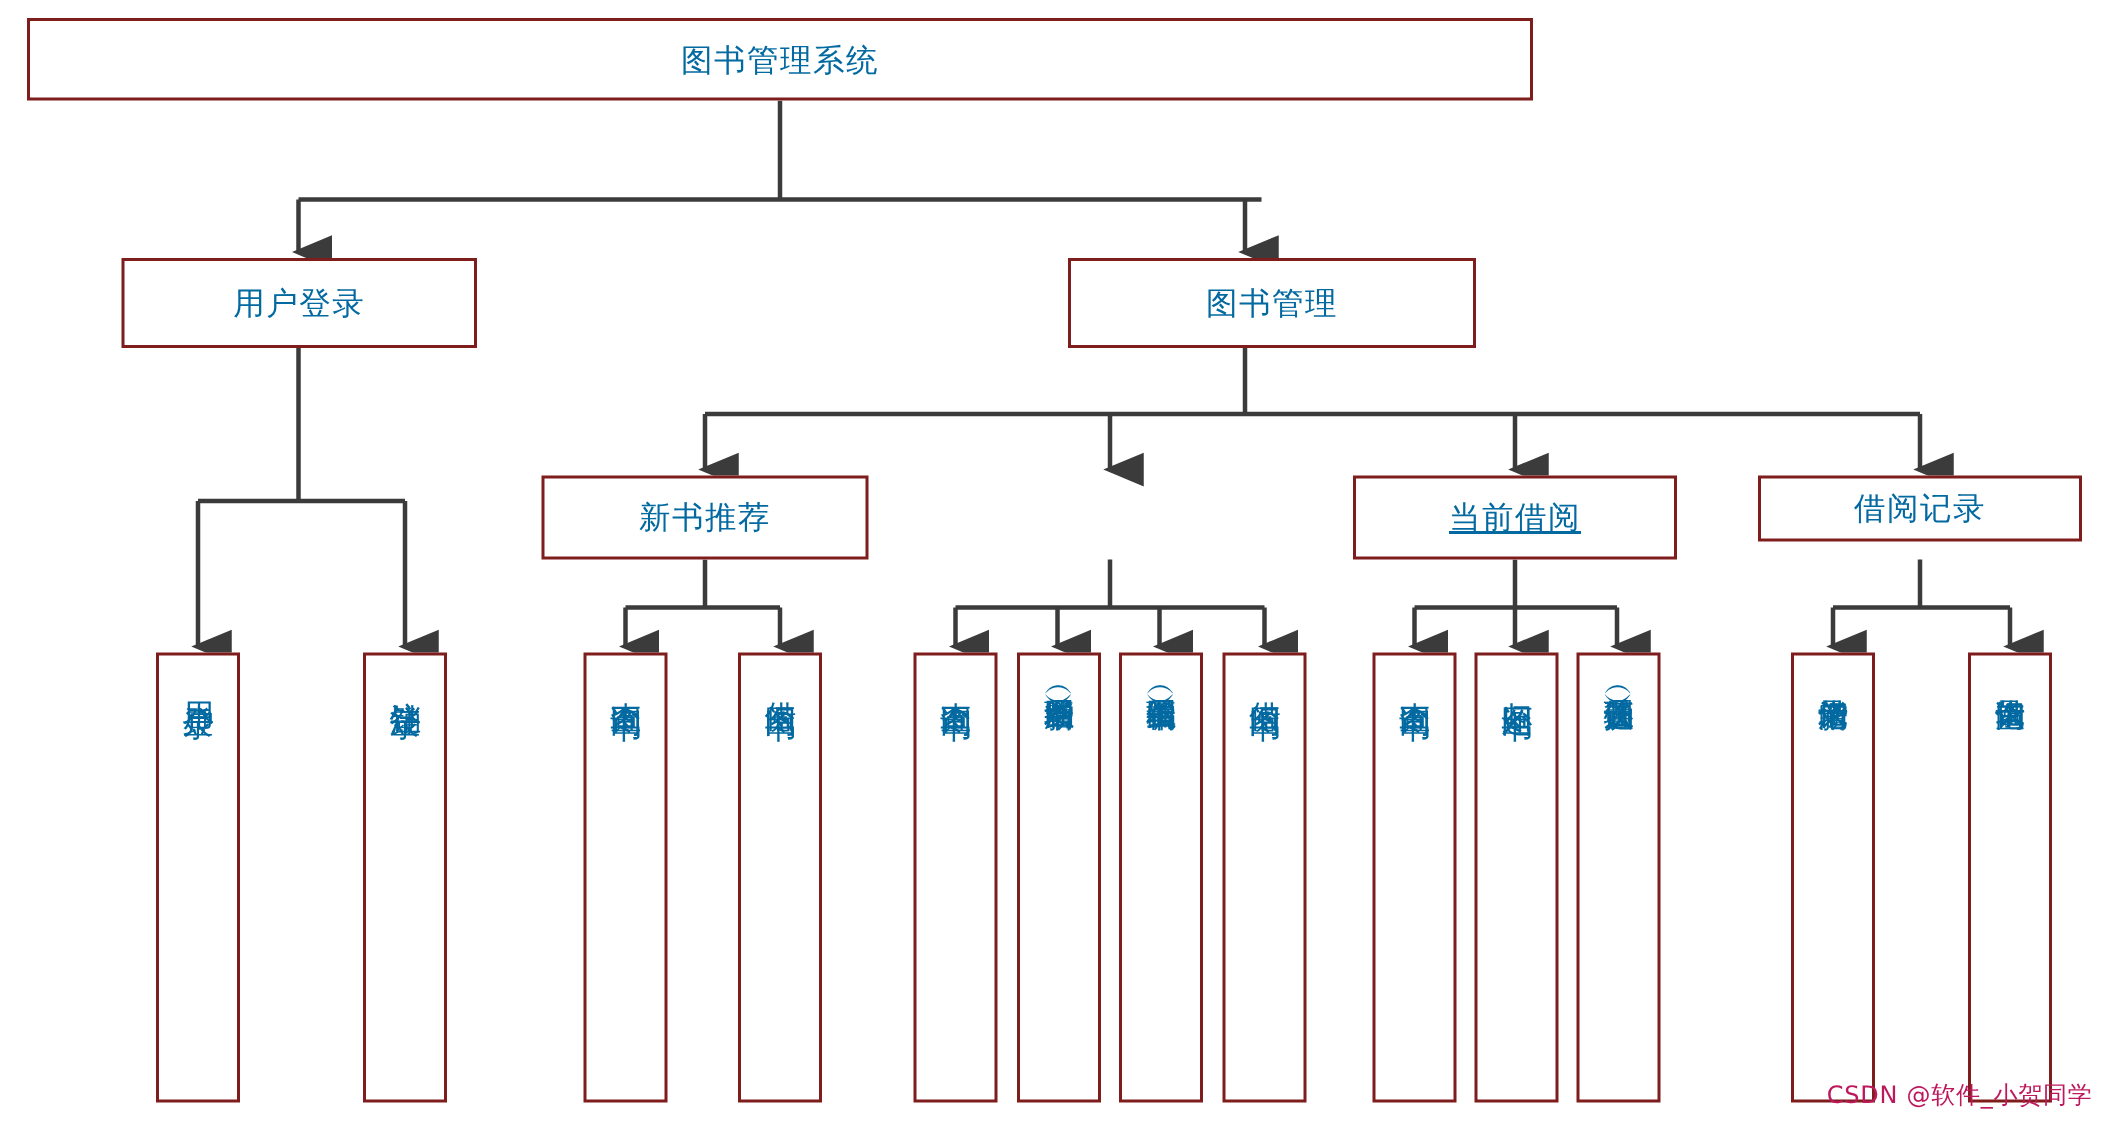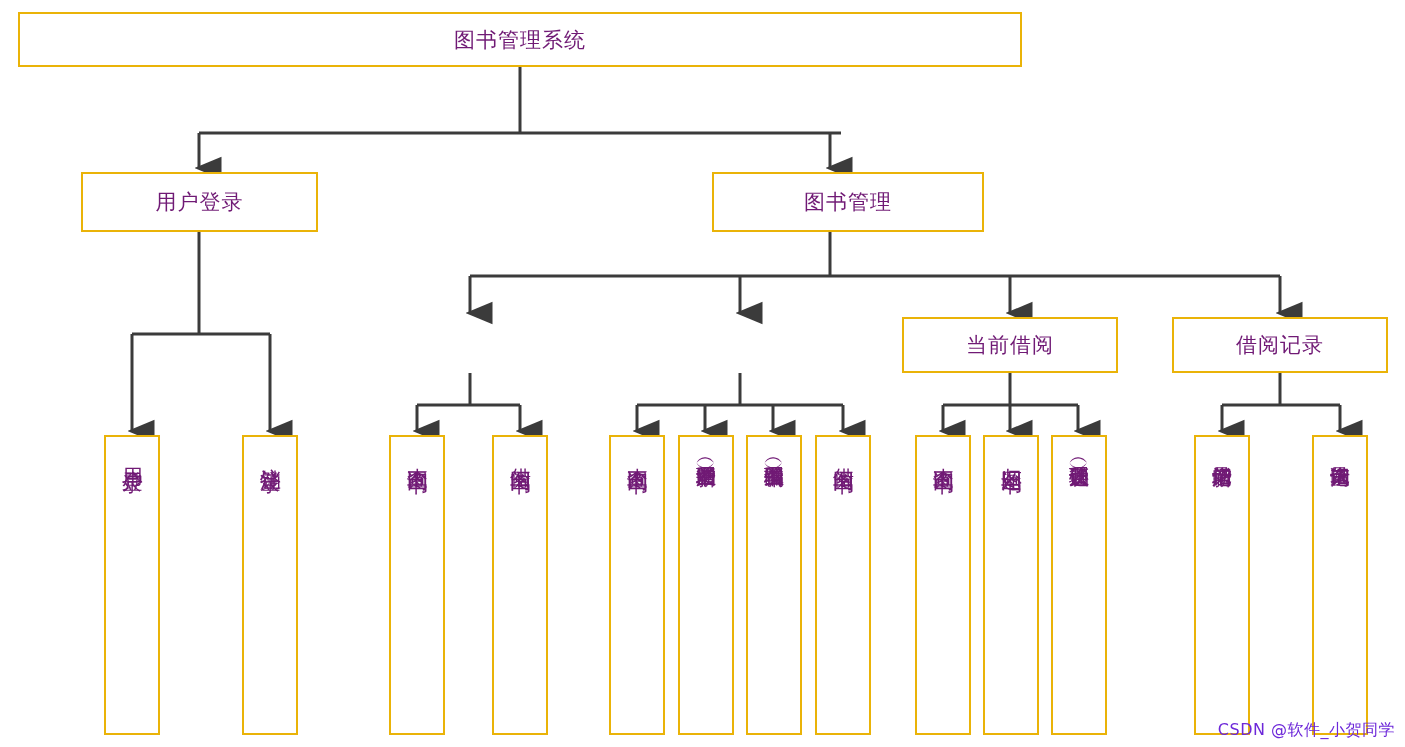--- a/index.html
+++ b/index.html
@@ -22,25 +22,25 @@
     left: 0;
     top: 0;
     width: 1405px;
     height: 747px;
     pointer-events: none;
   }
   .node {
     position: absolute;
     box-sizing: border-box;
     background: #ffffff;
-    border: 2px solid #eab308;
+    border: 2px solid #7f1d1d;
     display: flex;
     align-items: center;
     justify-content: center;
-    color: #701a75;
+    color: #0369a1;
   }
   .node.h {
     font-size: 21px;
     letter-spacing: 1px;
   }
   .node.v {
     align-items: flex-start;
     padding-top: 14px;
   }
   .vtext {
@@ -54,21 +54,21 @@
   .vtext.tight {
     line-height: 1.06;
     letter-spacing: 0px;
     font-size: 20px;
   }
   #watermark {
     position: absolute;
     right: 10px;
     bottom: 6px;
     font-size: 16px;
-    color: #6d28d9;
+    color: #be185d;
     white-space: nowrap;
     letter-spacing: 0.5px;
     margin-top: 19px;
   }
 </style>
 </head>
 <body>
 
 <div id="canvas">
 
@@ -120,22 +120,23 @@
       <path d="M 1222 405 L 1222 431" marker-end="url(#arrow)"></path>
       <path d="M 1340 405 L 1340 431" marker-end="url(#arrow)"></path>
     </g>
   </svg>
 
   <div class="node h" style="left:18px; top:12px; width:1004px; height:55px;">图书管理系统</div>
 
   <div class="node h" style="left:81px; top:172px; width:237px; height:60px;">用户登录</div>
   <div class="node h" style="left:712px; top:172px; width:272px; height:60px;">图书管理</div>
 
-  <div class="node h" style="left:902px; top:317px; width:216px; height:56px;">当前借阅</div>
-  <div class="node h" style="left:1172px; top:317px; width:216px; height:56px;">借阅记录</div>
+  <div class="node h" style="left:361px; top:317px; width:218px; height:56px;">新书推荐</div>
+  <div class="node h" style="left:902px; top:317px; width:216px; height:56px;text-decoration:underline;">当前借阅</div>
+  <div class="node h" style="left:1172px; top:317px; width:216px; height:44px;">借阅记录</div>
 
   <div class="node v" style="left:104px; top:435px; width:56px; height:300px;">
     <span class="vtext">用户登录</span>
   </div>
   <div class="node v" style="left:242px; top:435px; width:56px; height:300px;">
     <span class="vtext">注销登录</span>
   </div>
 
   <div class="node v" style="left:389px; top:435px; width:56px; height:300px;">
     <span class="vtext">查询图书</span>

